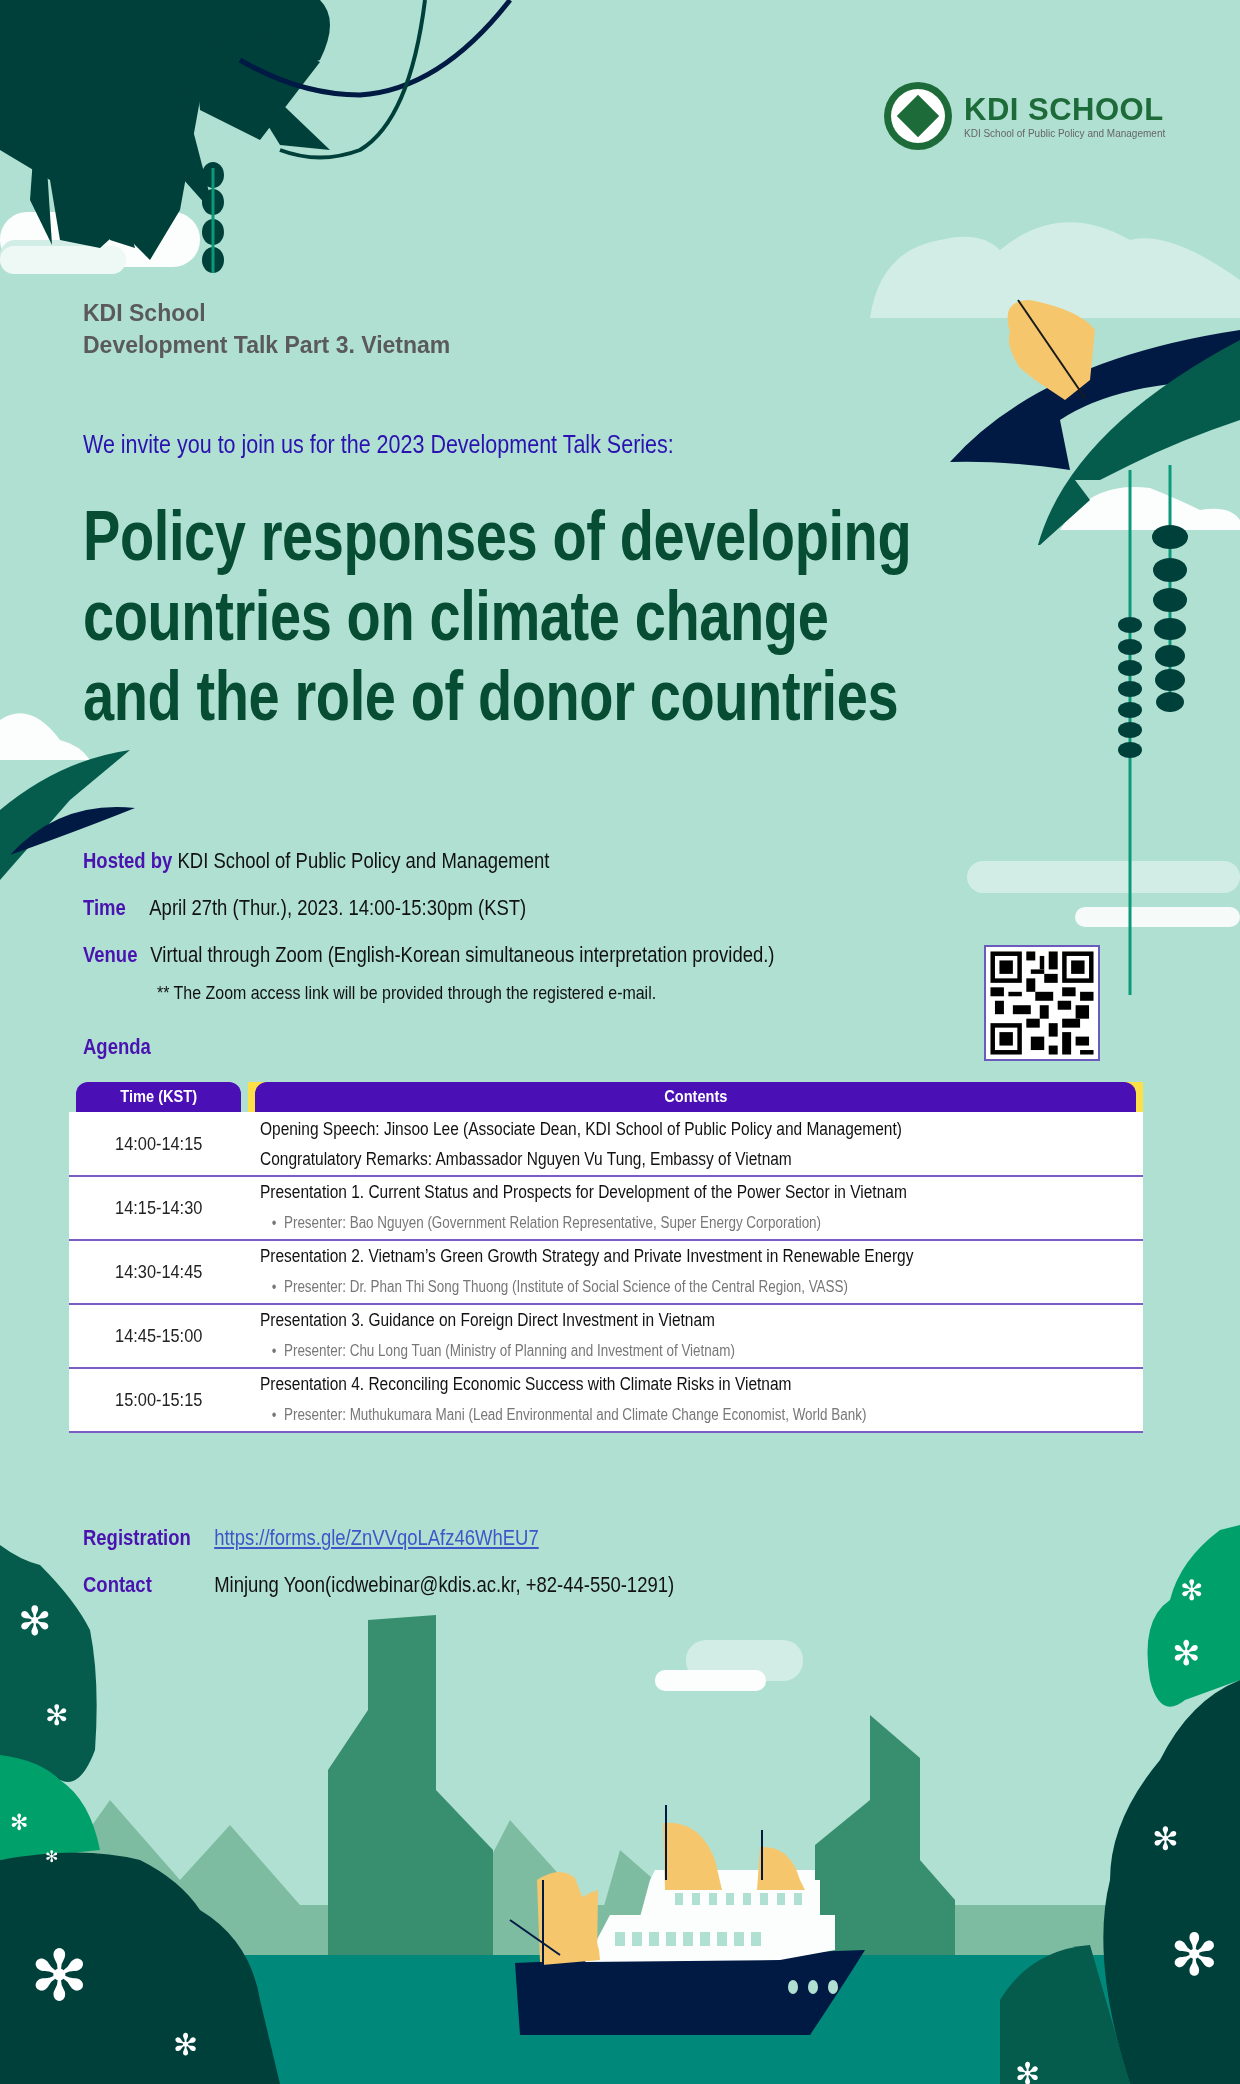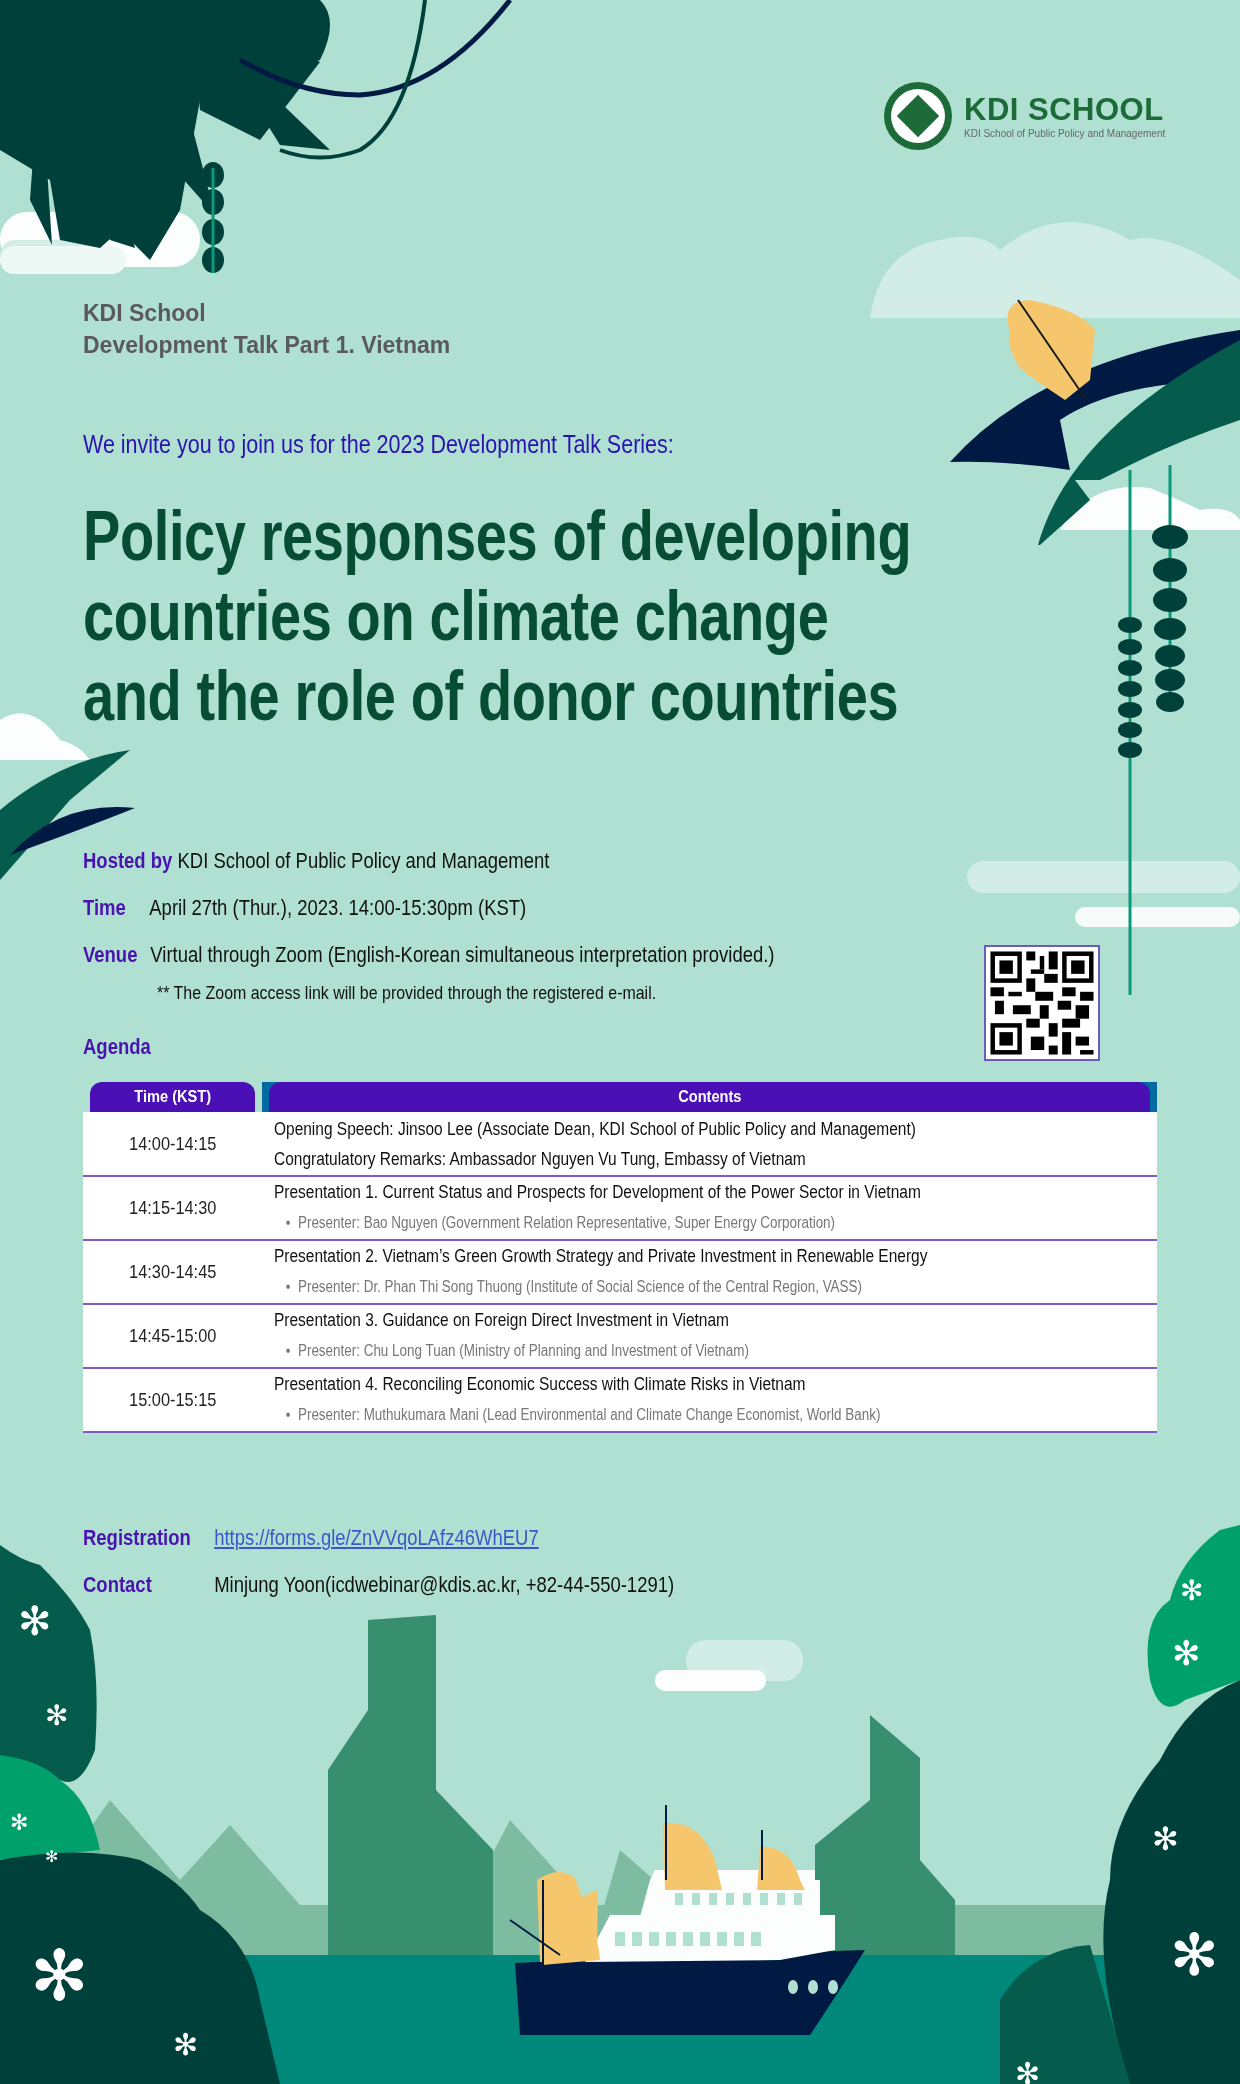--- a/index.html
+++ b/index.html
@@ -11,21 +11,21 @@
   .logo-seal-inner{width:54px;height:54px;border-radius:50%;background:#fff;display:flex;align-items:center;justify-content:center;}
   .logo-diamond{width:30px;height:30px;background:#1e6b3a;transform:rotate(45deg);}
   .logo-title{font-weight:bold;font-size:31px;color:#1e6b3a;letter-spacing:0.5px;line-height:32px;}
   .logo-sub{font-size:10px;color:#666;margin-top:2px;}
   .series{left:83px;top:297px;color:#5a5a5a;font-weight:bold;font-size:23px;line-height:32px;}
   .invite{left:83px;top:430px;color:#2a12b0;font-size:25px;transform:scaleX(0.86);transform-origin:left;white-space:nowrap;}
   .title{left:83px;top:496px;color:#064d33;font-weight:bold;font-size:70px;line-height:80px;transform:scaleX(0.8);transform-origin:left;white-space:nowrap;letter-spacing:-0.5px;}
   .info{font-size:22px;color:#111;transform:scaleX(0.84);transform-origin:left;white-space:nowrap;}
   .lbl{color:#4a13b0;font-weight:bold;}
   .qr{left:984px;top:945px;width:116px;height:116px;background:#fff;border:2px solid #6b5bbd;box-sizing:border-box;}
-  table.agenda{position:absolute;left:83px;top:1082px;width:1074px;border-collapse:collapse;}
+  table.agenda{position:absolute;left:69px;top:1082px;width:1074px;border-collapse:collapse;}
   .th-wrap{height:30px;}
   .th{background:#4a0fb5;color:#fff;font-size:17px;text-align:center;border-radius:12px 12px 0 0;height:30px;line-height:30px;}
   .cell-time{background:#fff;width:165px;text-align:center;font-size:19px;color:#222;border-bottom:2px solid #7b5cc4;}
   .cell-content{background:#fff;padding:0 8px 0 12px;border-bottom:2px solid #7b5cc4;}
   .row{height:64px;}
   .l1{font-size:18px;color:#111;transform:scaleX(0.86);transform-origin:left;white-space:nowrap;line-height:30px;}
   .l2{font-size:16px;color:#777;transform:scaleX(0.84);transform-origin:left;white-space:nowrap;line-height:32px;padding-left:14px;}
   .sx{transform:scaleX(0.86);transform-origin:center;display:inline-block;}
   .reg-link{color:#3f56c9;text-decoration:underline;}
 </style>
@@ -164,21 +164,21 @@
       </div>
     </div>
   <div>
     <div class="logo-title">KDI SCHOOL</div>
     <div class="logo-sub">KDI School of Public Policy and Management</div>
   </div>
 </div>
 
 <div class="abs series">
   <div>KDI School</div>
-  <div>Development Talk Part 1. Vietnam</div>
+  <div>Development Talk Part 3. Vietnam</div>
 </div>
 
 <div class="abs invite">We invite you to join us for the 2023 Development Talk Series:</div>
 
 <div class="abs title">
   <div>Policy responses of developing</div>
   <div>countries on climate change</div>
   <div>and the role of donor countries</div>
 </div>
 
@@ -237,21 +237,21 @@
 </div>
 
 <div class="abs info lbl" style="left:83px;top:1034px;">Agenda</div>
 
 <table class="agenda">
   <thead>
     <tr class="th-wrap">
       <th style="padding:0 7px 0 7px;background:#b0e0d2;width:165px;">
           <div class="th"><span class="sx">Time (KST)</span></div>
         </th>
-      <th style="padding:0 7px 0 7px;background:#0369a1;">
+      <th style="padding:0 7px 0 7px;background:#fde047;">
           <div class="th"><span class="sx">Contents</span></div>
         </th>
     </tr>
   </thead>
   <tbody>
     <tr class="row">
       <td class="cell-time"><span class="sx">14:00-14:15</span></td>
       <td class="cell-content">
         <div class="l1">Opening Speech: Jinsoo Lee (Associate Dean, KDI School of Public Policy and Management)</div>
         <div class="l1">Congratulatory Remarks:  Ambassador Nguyen Vu Tung, Embassy of Vietnam</div>

